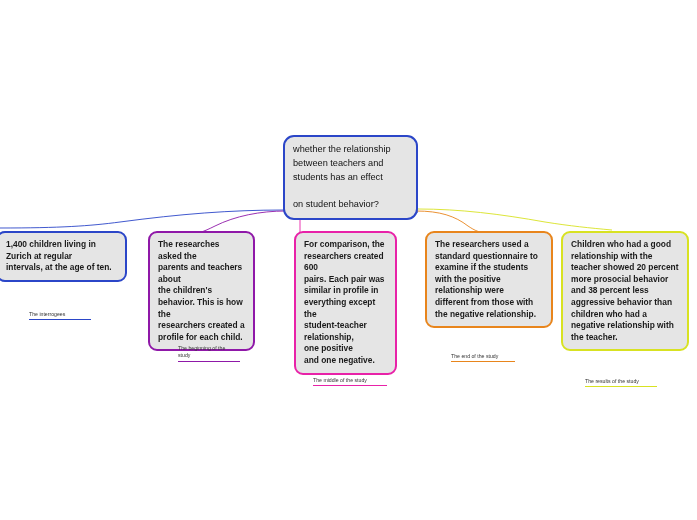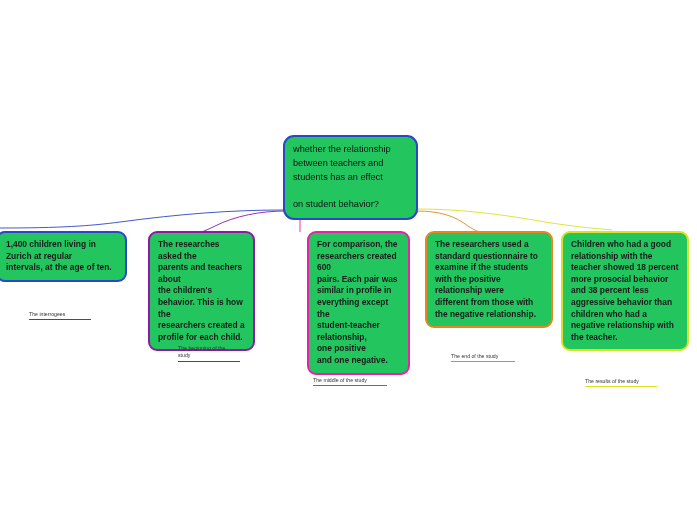--- a/index.html
+++ b/index.html
@@ -23,21 +23,21 @@
   svg.connectors {
     position: absolute;
     left: 0; top: 0;
     width: 697px;
     height: 520px;
     pointer-events: none;
   }
   .node {
     position: absolute;
     box-sizing: border-box;
-    background: #22c55e;
+    background: #e5e5e5;
     border-style: solid;
     border-width: 2px;
     border-radius: 9px;
     padding: 6px 8px;
     font-size: 8.4px;
     line-height: 1.38;
     font-weight: bold;
     color: #1a1a1a;
     white-space: pre-line;
   }
@@ -102,21 +102,21 @@
 the children's
 behavior. This is how the
 researchers created a
 profile for each child.</div>
   <div class="branch-label" style="left:178px; top:337px; width:70px;">
     <span>The beginning of the
 study</span>
     <span class="underline" style="background:#8f18a8; width:62px;"></span>
   </div>
 
-  <div class="node" style="left:294px; top:231px; width:103px; border-color:#e822a8;margin-left:13px;">For comparison, the
+  <div class="node" style="left:294px; top:231px; width:103px; border-color:#e822a8;">For comparison, the
 researchers created 600
 pairs. Each pair was
 similar in profile in
 everything except the
 student-teacher
 relationship,
 one positive
 and one negative.</div>
   <div class="branch-label" style="left:313px; top:369px; width:80px;">
     <span>The middle of the study</span>
@@ -130,21 +130,21 @@
 relationship were
 different from those with
 the negative relationship.</div>
   <div class="branch-label" style="left:451px; top:345px; width:80px;">
     <span>The end of the study</span>
     <span class="underline" style="background:#e8851c; width:64px;"></span>
   </div>
 
   <div class="node" style="left:561px; top:231px; width:128px; border-color:#d8e222;">Children who had a good
 relationship with the
-teacher showed 18 percent
+teacher showed 20 percent
 more prosocial behavior
 and 38 percent less
 aggressive behavior than
 children who had a
 negative relationship with
 the teacher.</div>
   <div class="branch-label" style="left:585px; top:370px; width:80px;">
     <span>The results of the study</span>
     <span class="underline" style="background:#d8e222; width:72px;"></span>
   </div>

